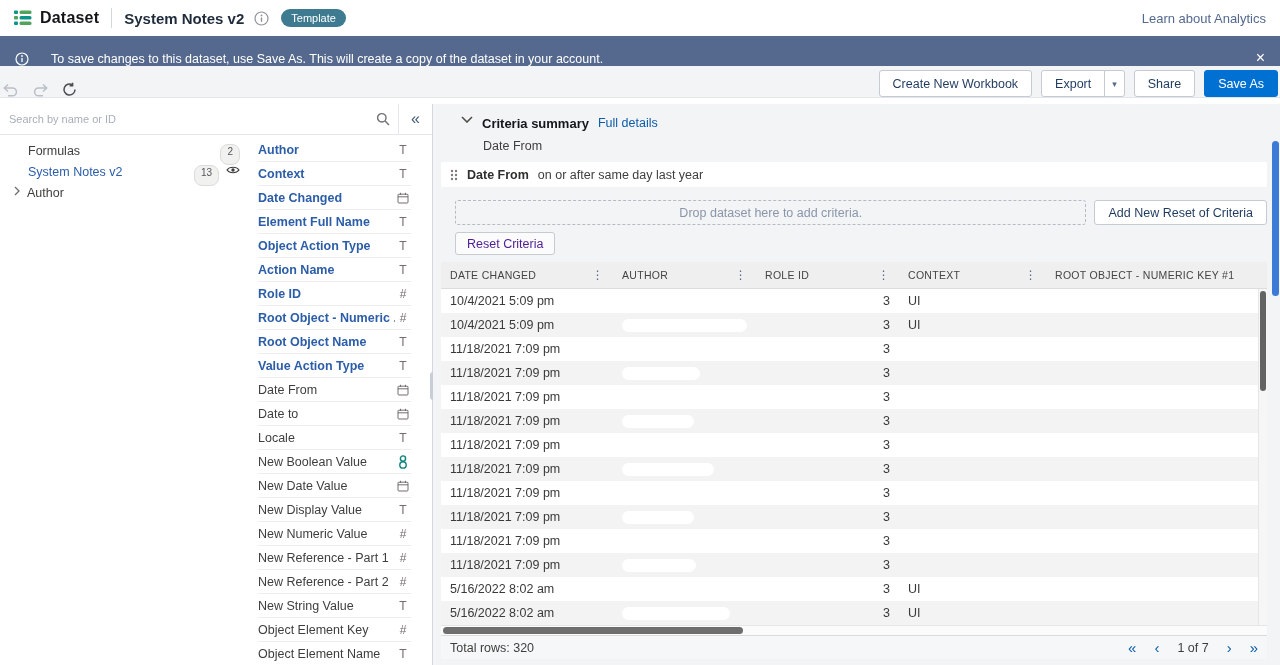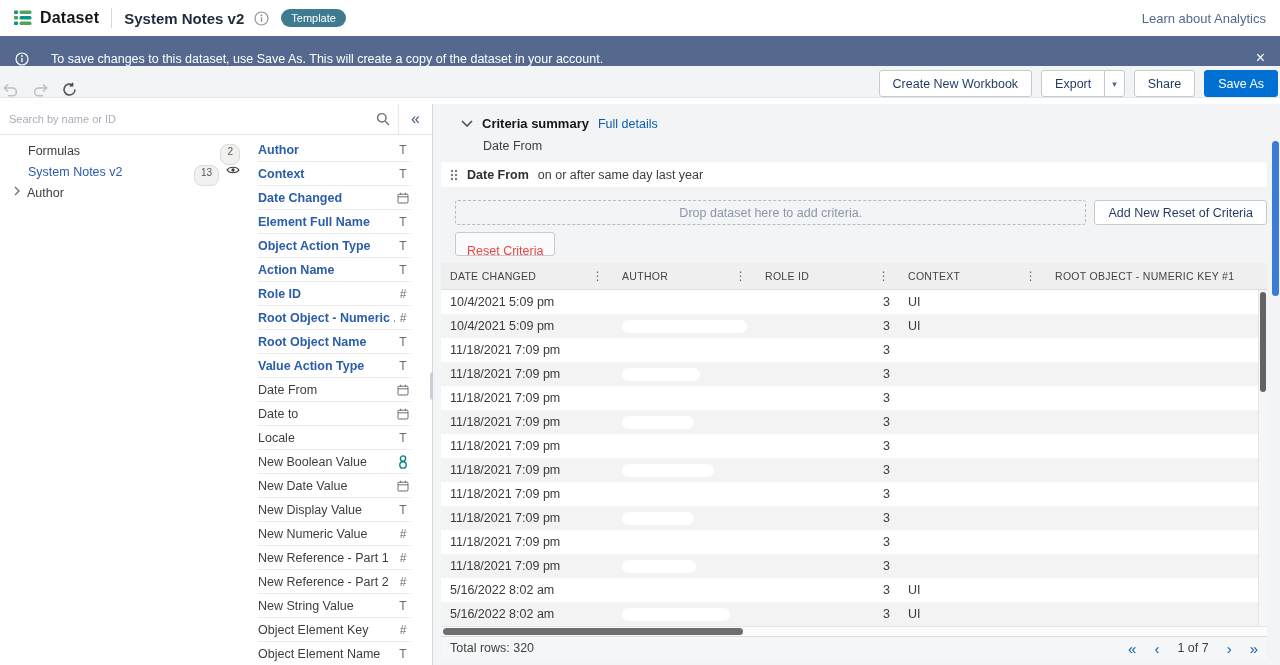--- a/index.html
+++ b/index.html
@@ -56,33 +56,33 @@
 
   .fields{flex:1;padding:3px 21px 0 6px;overflow:hidden}
   .field-row{display:flex;align-items:center;height:24px;border-bottom:1px solid #ededec;cursor:pointer}
   .fname{flex:1;font-size:12.5px;color:#3e3e3c;white-space:nowrap;overflow:hidden}
   .field-row.sel .fname{color:#2b5da8;font-weight:700}
   .ficon{flex:none;width:16px;display:flex;justify-content:center;align-items:center}
   .tglyph{font-size:12px;color:#706e6b;font-weight:500}
 
   
   .main{flex:1;background:#f3f4f6;display:flex;flex-direction:column;padding:6px 13px 6px 8px;min-width:0;position:relative}
-  .crit-head{display:flex;align-items:center;margin:6px 0 0 20px;gap:9px;height:18px}
+  .crit-head{display:flex;margin:6px 0 0 20px;gap:9px;height:18px}
   .chev-d{display:flex;cursor:pointer}
   .crit-title{font-size:13px;font-weight:700;color:#14161a}
   .show-details{font-size:12.5px;color:#0b5cab;cursor:pointer}
   .crit-field{margin:8px 0 0 42px;font-size:12.5px;color:#3e3e3c;height:15px}
   .rule-bar{margin-top:9px;height:25px;background:#fff;border-radius:2px;display:flex;align-items:center;gap:9px;padding:0 9px;font-size:12.5px;flex:none}
   .drag{display:flex;cursor:grab}
   .rule-field{font-weight:700;color:#2f2f2d}
   .rule-cond{color:#3e3e3c}
   .crit-actions{display:flex;gap:8px;margin:13px 0 0 14px;align-items:stretch}
   .dropzone{flex:1;border:1px dashed #b6bac1;border-radius:3px;display:flex;align-items:center;justify-content:center;font-size:12.5px;color:#8a96a8;height:25px}
   .add-group{height:25px}
-  .reset{margin:7px 0 0 14px;height:23px;align-self:flex-start;background:#fbfbfb;color:#ef4444;padding:11px 11px}
+  .reset{margin:7px 0 0 14px;height:23px;align-self:flex-start;background:#fbfbfb;color:#4c1d95;padding:4px 11px}
 
   
   .table{margin-top:7px;position:relative;background:#fff;flex:none}
   .thead{display:flex;height:27px;background:#efefef;border-bottom:1px solid #dcdcdc}
   .th{display:flex;align-items:center;padding:0 9px;font-size:10.5px;color:#444;letter-spacing:.3px}
   .th-label{white-space:nowrap;overflow:hidden}
   .th-menu{margin-left:auto;color:#54698d;font-size:12px;padding-left:6px;cursor:pointer}
   .c0{width:172px}.c1{width:143px}.c2{width:143px}.c3{width:147px}.c4{flex:1;min-width:0}
   .trow{display:flex;height:24px;background:#fff}
   .trow.alt{background:#f3f3f3}

